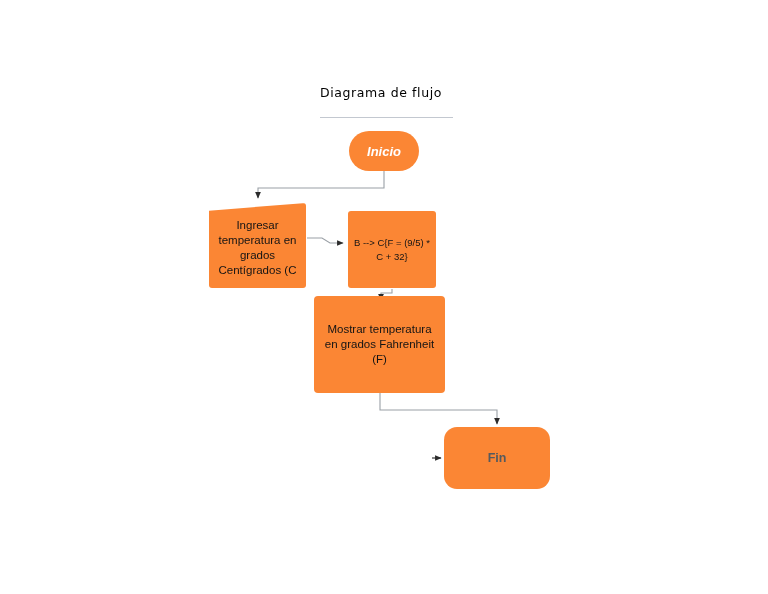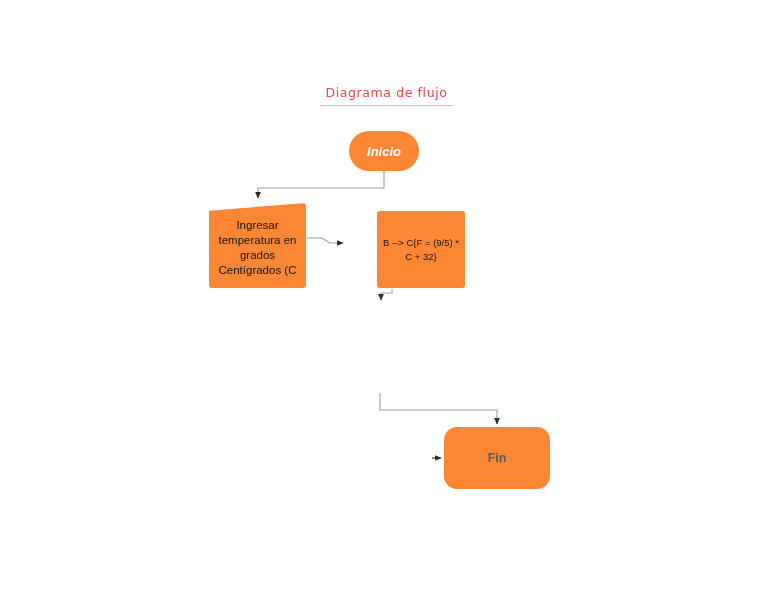--- a/index.html
+++ b/index.html
@@ -22,26 +22,26 @@
     width: 768px;
     height: 594px;
   }
 
   
   .diagram-title {
     position: absolute;
     left: 320px;
     top: 85px;
     width: 133px;
-    text-align: center;
+    text-align: left;
     font-size: 12.5px;
     letter-spacing: 0.6px;
-    color: #ef4444;
+    color: #000000;
     font-family: "DejaVu Sans", sans-serif;
-    padding-bottom: 5px;
+    padding-bottom: 17px;
     border-bottom: 1px solid #c3c8d0;
   }
 
   
   .edges {
     position: absolute;
     left: 0; top: 0;
     width: 768px;
     height: 594px;
     pointer-events: none;
@@ -98,21 +98,20 @@
   }
 
   
   #node-formula {
     left: 348px;
     top: 211px;
     width: 88px;
     height: 77px;
     background: #fb8634;
     border-radius: 3px;
-    margin-left: 29px;
   }
   #node-formula .node-label {
     color: #141414;
     font-size: 9.5px;
     line-height: 14px;
     padding: 0 4px;
   }
 
   
   #node-mostrar {
@@ -179,18 +178,23 @@
 temperatura en
 grados
 Centígrados (C</span>
   </div>
 
   <div class="node" id="node-formula">
     <span class="node-label">B --&gt; C{F = (9/5) *
 C + 32}</span>
   </div>
 
+  <div class="node" id="node-mostrar">
+    <span class="node-label">Mostrar temperatura
+en grados Fahrenheit
+(F)</span>
+  </div>
 
   <div class="node" id="node-fin">
     <span class="node-label">Fin</span>
   </div>
 
 </div>
 
 </body></html>

